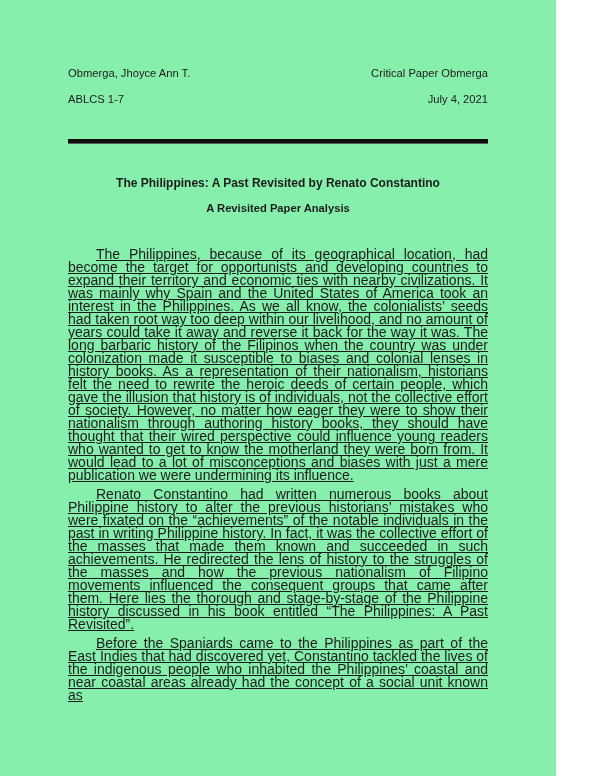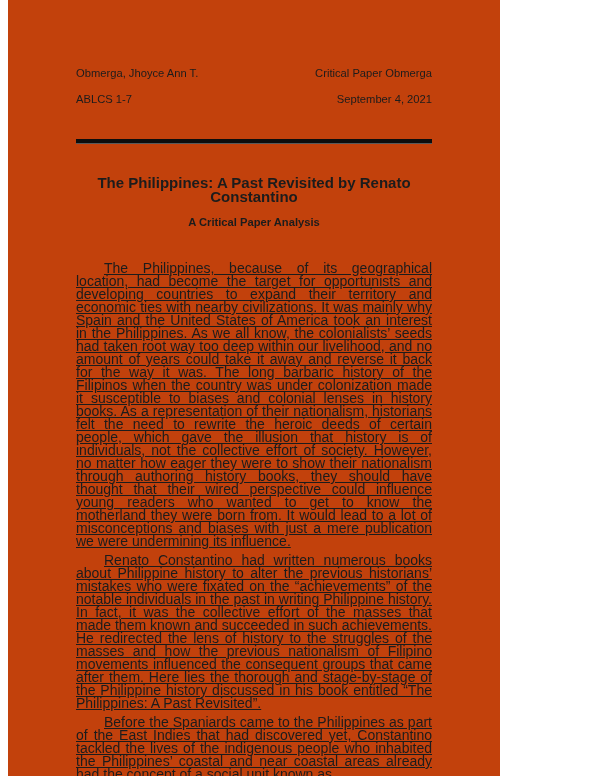--- a/index.html
+++ b/index.html
@@ -2,27 +2,26 @@
 <html><head>
 <meta charset="utf-8">
 <style>
   html, body {
     margin: 0;
     padding: 0;
     background: #ffffff;
   }
   .page {
     position: relative;
-    width: 492px;
+    width: 556px;
     height: 776px;
-    background: #c2410c;
+    background: #86efac;
     overflow: hidden;
     font-family: "Liberation Sans", "DejaVu Sans", sans-serif;
     color: #1c1c1c;
-    margin-left: 8px;
   }
   .content {
     padding: 66px 68px 0 68px;
   }
   .header-row {
     display: flex;
     justify-content: space-between;
     font-size: 11.2px;
     line-height: 14px;
   }
@@ -33,21 +32,21 @@
     margin-top: 33px;
     height: 4px;
     background: #0d0d0d;
     border-bottom: 1px solid #5a5a5a;
   }
   .title-block {
     text-align: center;
   }
   .doc-title {
     margin-top: 32px;
-    font-size: 15px;
+    font-size: 12px;
     font-weight: bold;
     line-height: 14px;
   }
   .doc-subtitle {
     margin-top: 11px;
     font-size: 11.2px;
     font-weight: bold;
     line-height: 14px;
   }
   .body-text {
@@ -68,29 +67,29 @@
 <div class="page">
   <div class="content">
 
     <div class="header">
       <div class="header-row">
         <span>Obmerga, Jhoyce Ann T.</span>
         <span>Critical Paper Obmerga</span>
       </div>
       <div class="header-row">
         <span>ABLCS 1-7</span>
-        <span>September 4, 2021</span>
+        <span>July 4, 2021</span>
       </div>
     </div>
 
     <div class="divider"></div>
 
     <div class="title-block">
       <div class="doc-title">The Philippines: A Past Revisited by Renato Constantino</div>
-      <div class="doc-subtitle">A Critical Paper Analysis</div>
+      <div class="doc-subtitle">A Revisited Paper Analysis</div>
     </div>
 
     <div class="body-text">
       <p>The Philippines, because of its geographical location, had become the target for opportunists and developing countries to expand their territory and economic ties with nearby civilizations. It was mainly why Spain and the United States of America took an interest in the Philippines. As we all know, the colonialists’ seeds had taken root way too deep within our livelihood, and no amount of years could take it away and reverse it back for the way it was. The long barbaric history of the Filipinos when the country was under colonization made it susceptible to biases and colonial lenses in history books. As a representation of their nationalism, historians felt the need to rewrite the heroic deeds of certain people, which gave the illusion that history is of individuals, not the collective effort of society. However, no matter how eager they were to show their nationalism through authoring history books, they should have thought that their wired perspective could influence young readers who wanted to get to know the motherland they were born from. It would lead to a lot of misconceptions and biases with just a mere publication we were undermining its influence.</p>
       <p>Renato Constantino had written numerous books about Philippine history to alter the previous historians’ mistakes who were fixated on the “achievements” of the notable individuals in the past in writing Philippine history. In fact, it was the collective effort of the masses that made them known and succeeded in such achievements. He redirected the lens of history to the struggles of the masses and how the previous nationalism of Filipino movements influenced the consequent groups that came after them. Here lies the thorough and stage-by-stage of the Philippine history discussed in his book entitled “The Philippines: A Past Revisited”.</p>
       <p>Before the Spaniards came to the Philippines as part of the East Indies that had discovered yet, Constantino tackled the lives of the indigenous people who inhabited the Philippines’ coastal and near coastal areas already had the concept of a social unit known as</p>
     </div>
 
   </div>
 </div>

